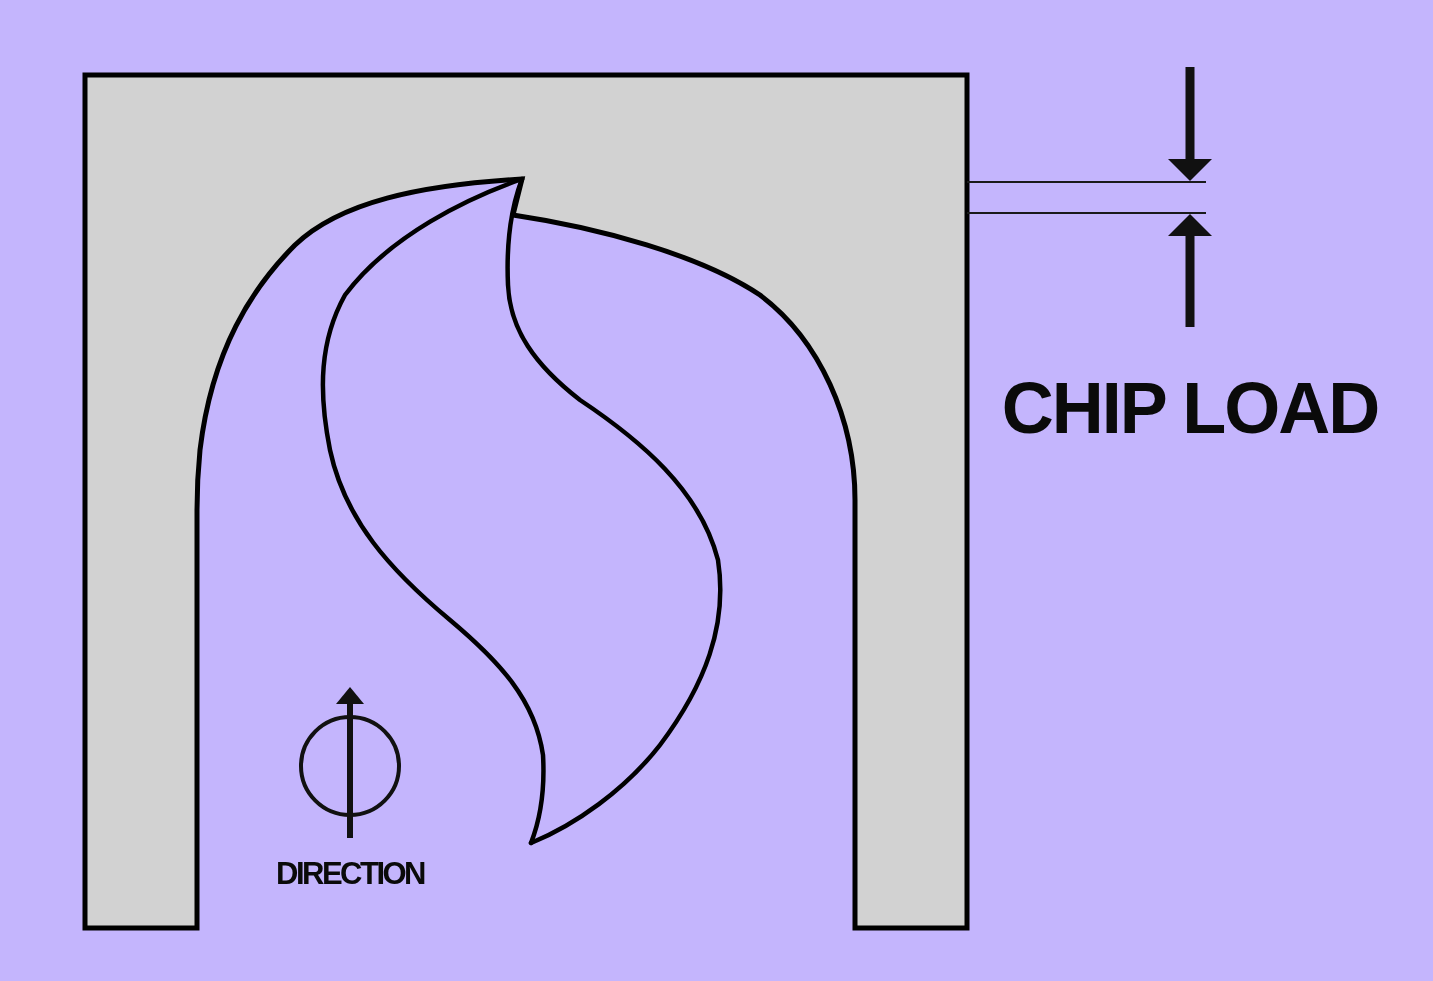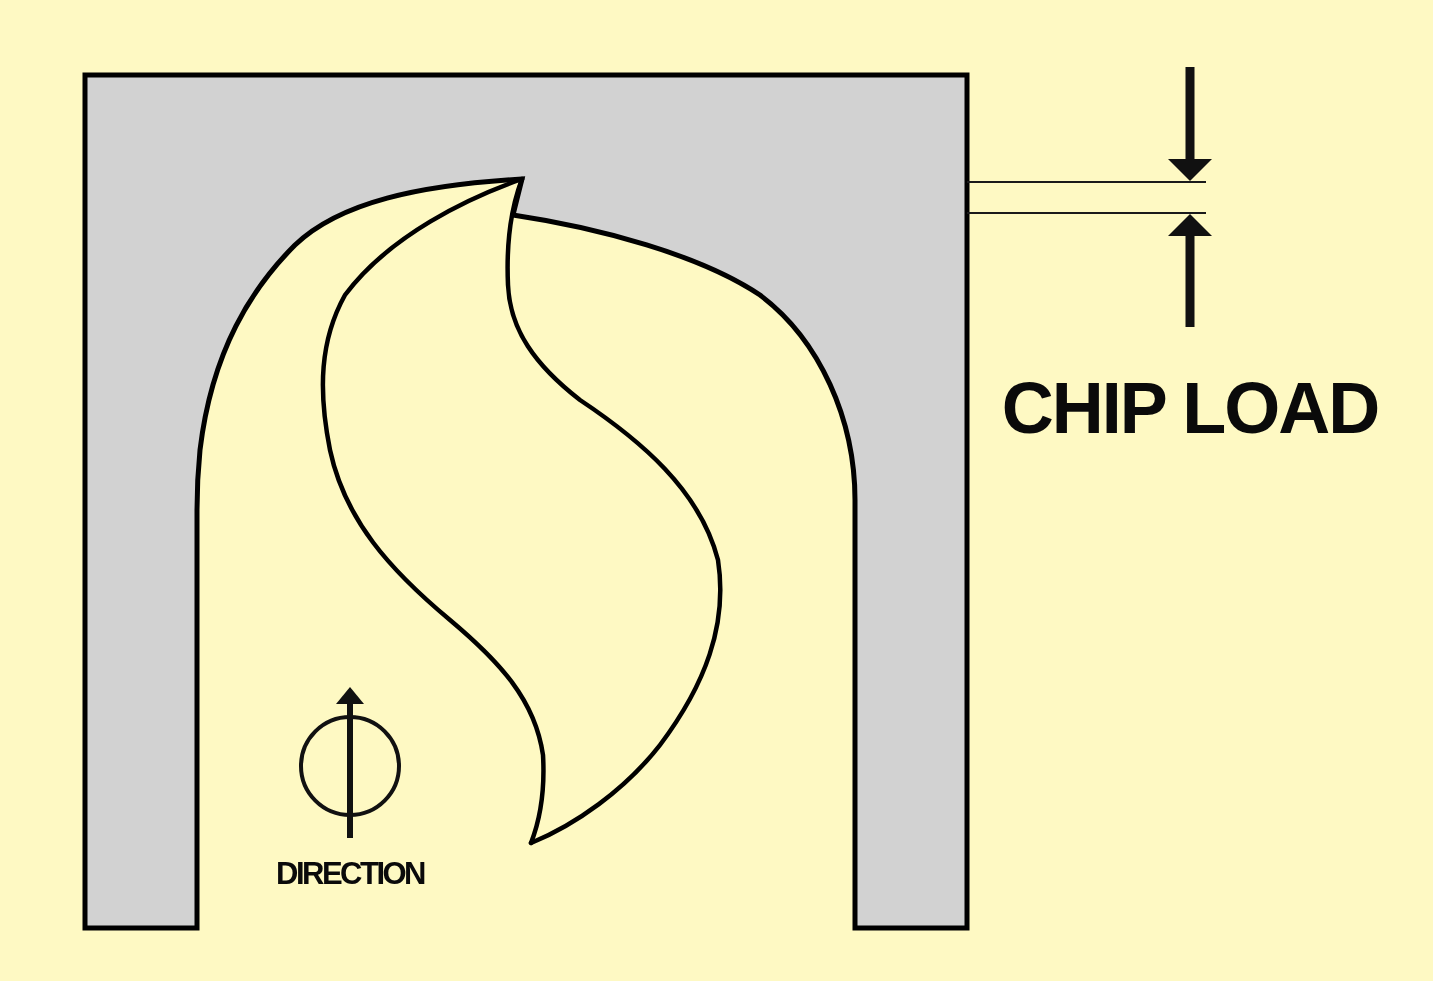--- a/index.html
+++ b/index.html
@@ -8,21 +8,21 @@
     background: #ffffff;
     width: 1433px;
     height: 981px;
     overflow: hidden;
     font-family: "Liberation Sans", sans-serif;
   }
   .stage {
     position: relative;
     width: 1433px;
     height: 981px;
-    background: #fef9c3;
+    background: #c4b5fd;
   }
   svg.diagram {
     position: absolute;
     left: 0;
     top: 0;
     width: 1433px;
     height: 981px;
     display: block;
   }
   .outline {

